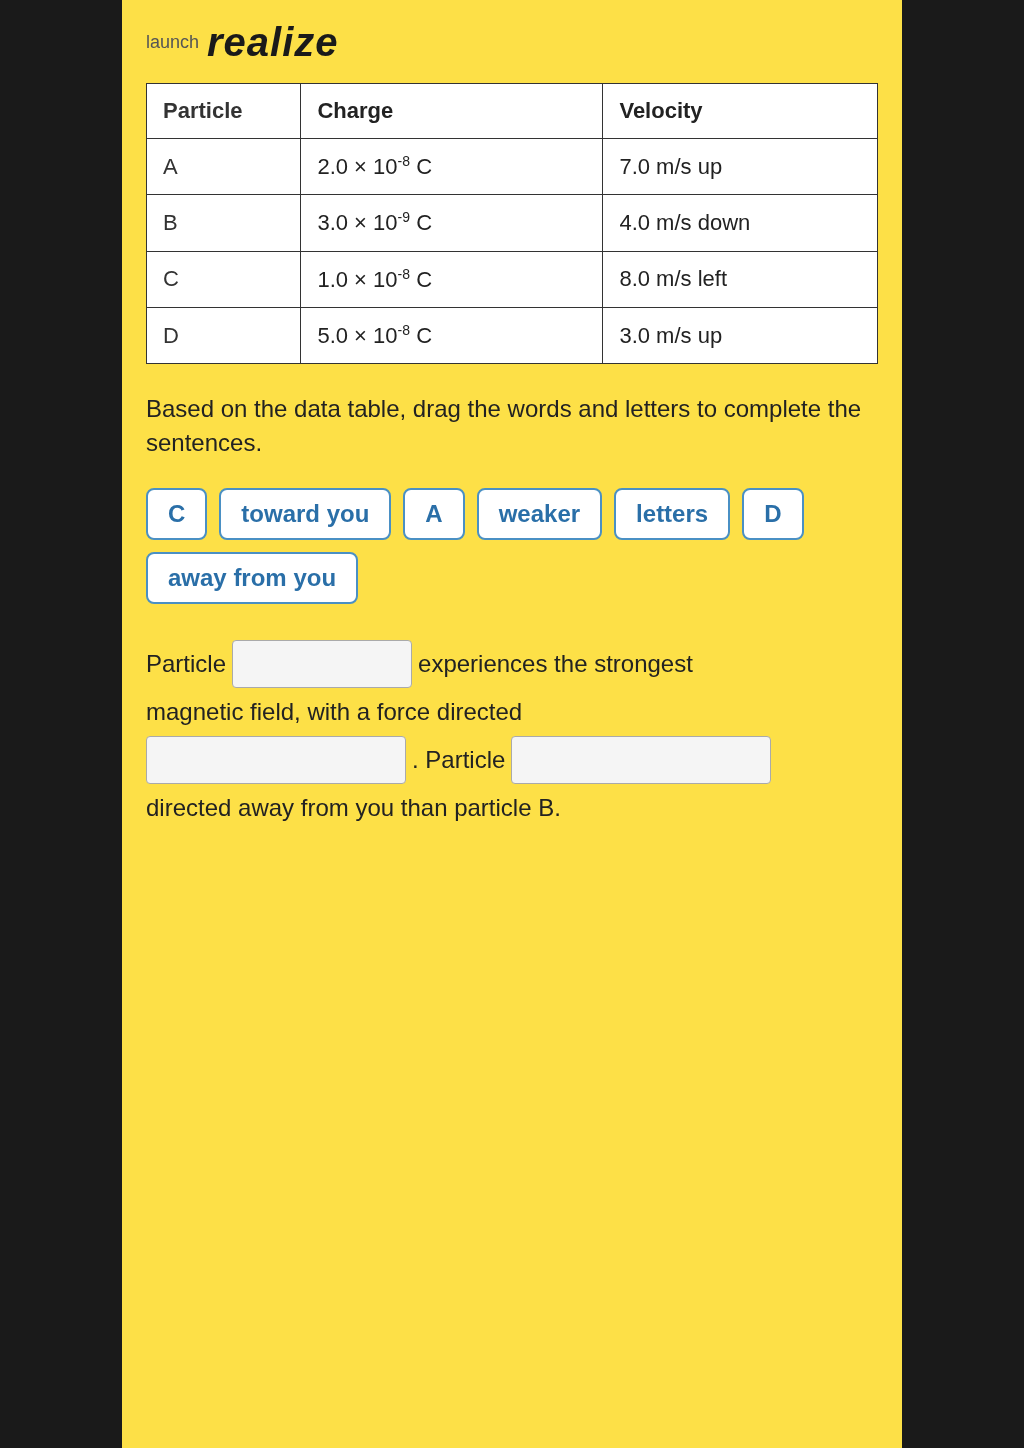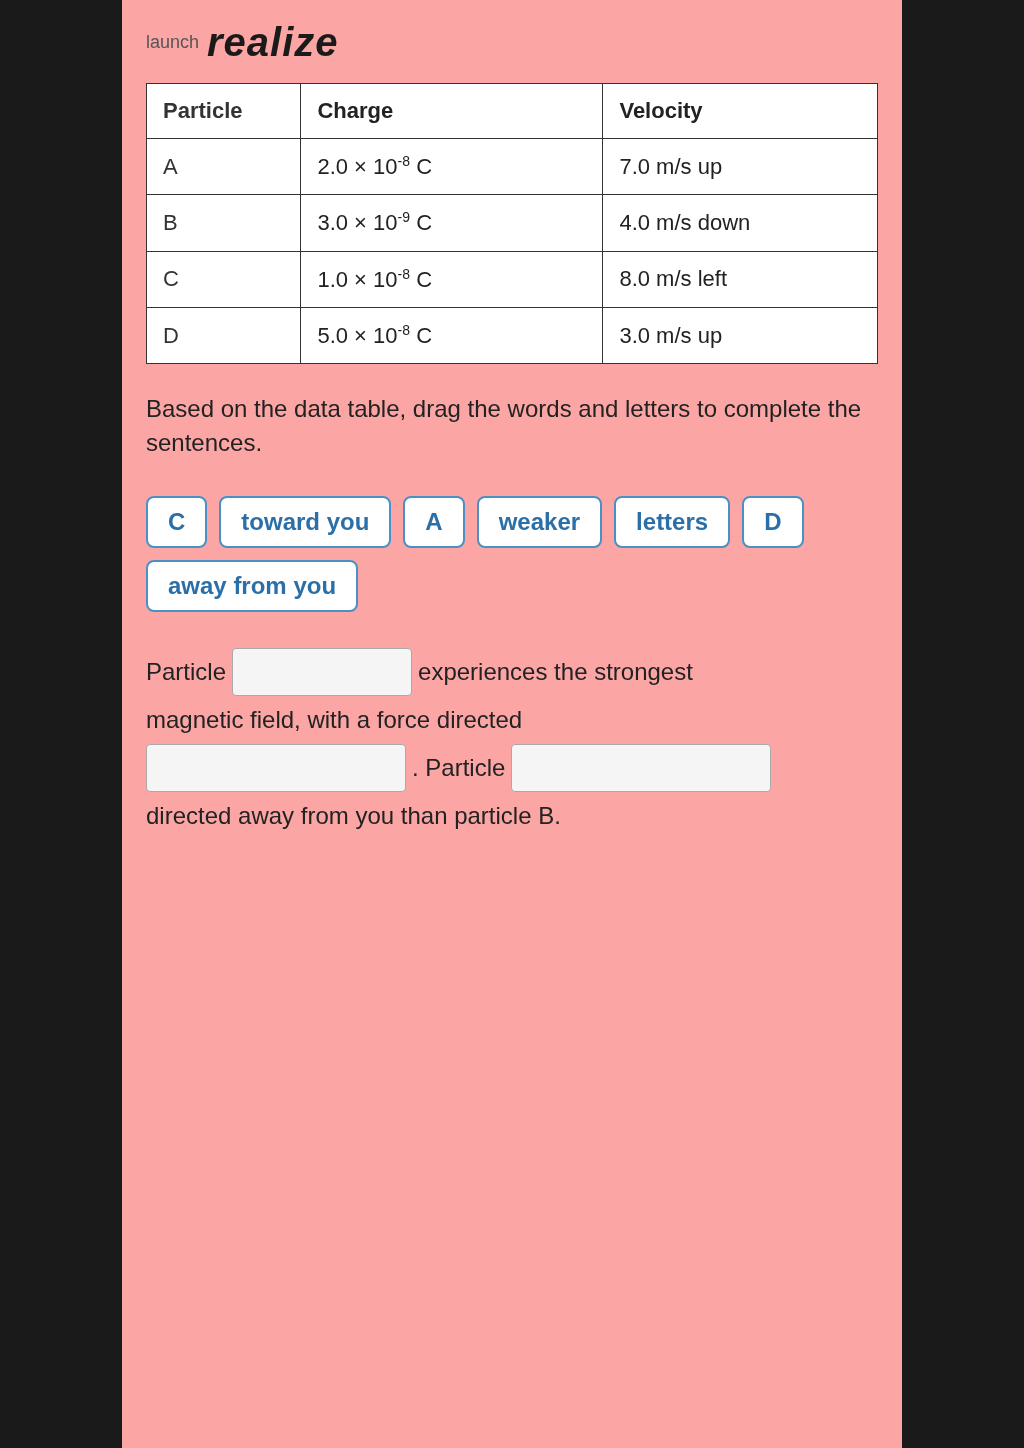--- a/index.html
+++ b/index.html
@@ -13,21 +13,21 @@
       font-family: 'Arial', sans-serif;
       width: 1024px;
       min-height: 1448px;
       display: flex;
       justify-content: center;
       align-items: flex-start;
       padding: 0;
     }
 
     .phone-container {
-      background-color: #fca5a5;
+      background-color: #fde047;
       width: 780px;
       min-height: 1448px;
       margin: 0 auto;
       padding: 20px 24px 40px 24px;
       position: relative;
     }
 
     .header-bar {
       display: flex;
       align-items: center;
@@ -88,21 +88,21 @@
     }
 
     sup {
       font-size: 14px;
     }
 
     .instructions {
       font-size: 24px;
       color: #222;
       line-height: 1.4;
-      margin-bottom: 36px;
+      margin-bottom: 28px;
     }
 
     .drag-chips-area {
       display: flex;
       flex-wrap: wrap;
       gap: 12px;
       margin-bottom: 36px;
     }
 
     .chip {

